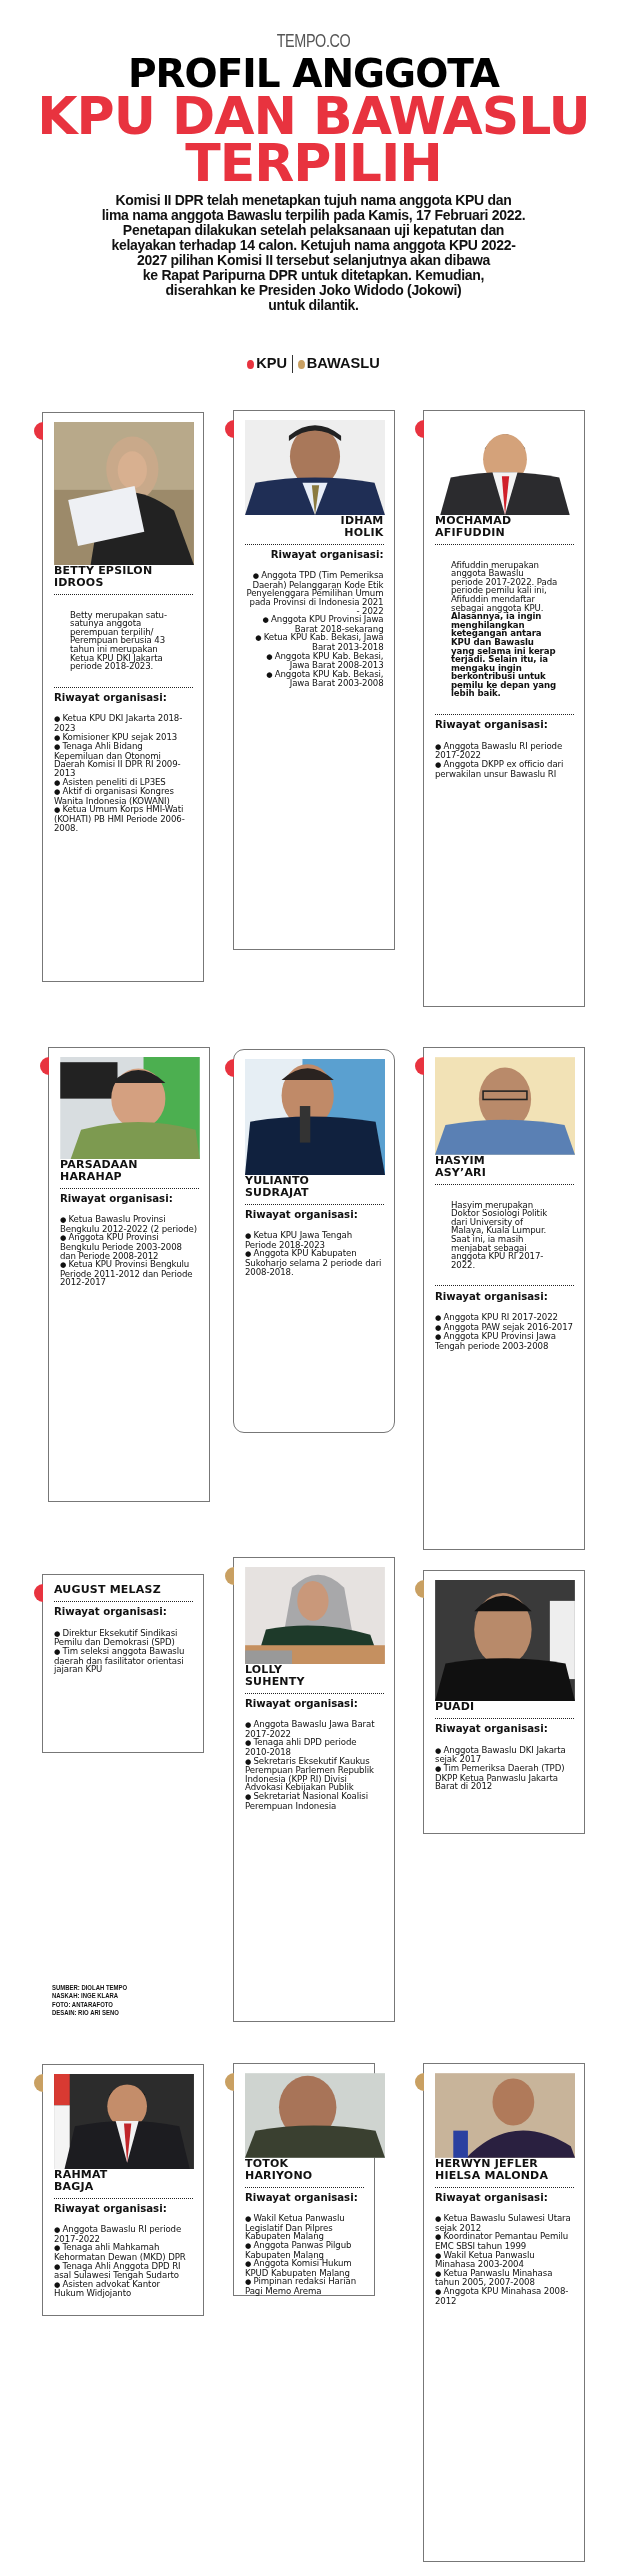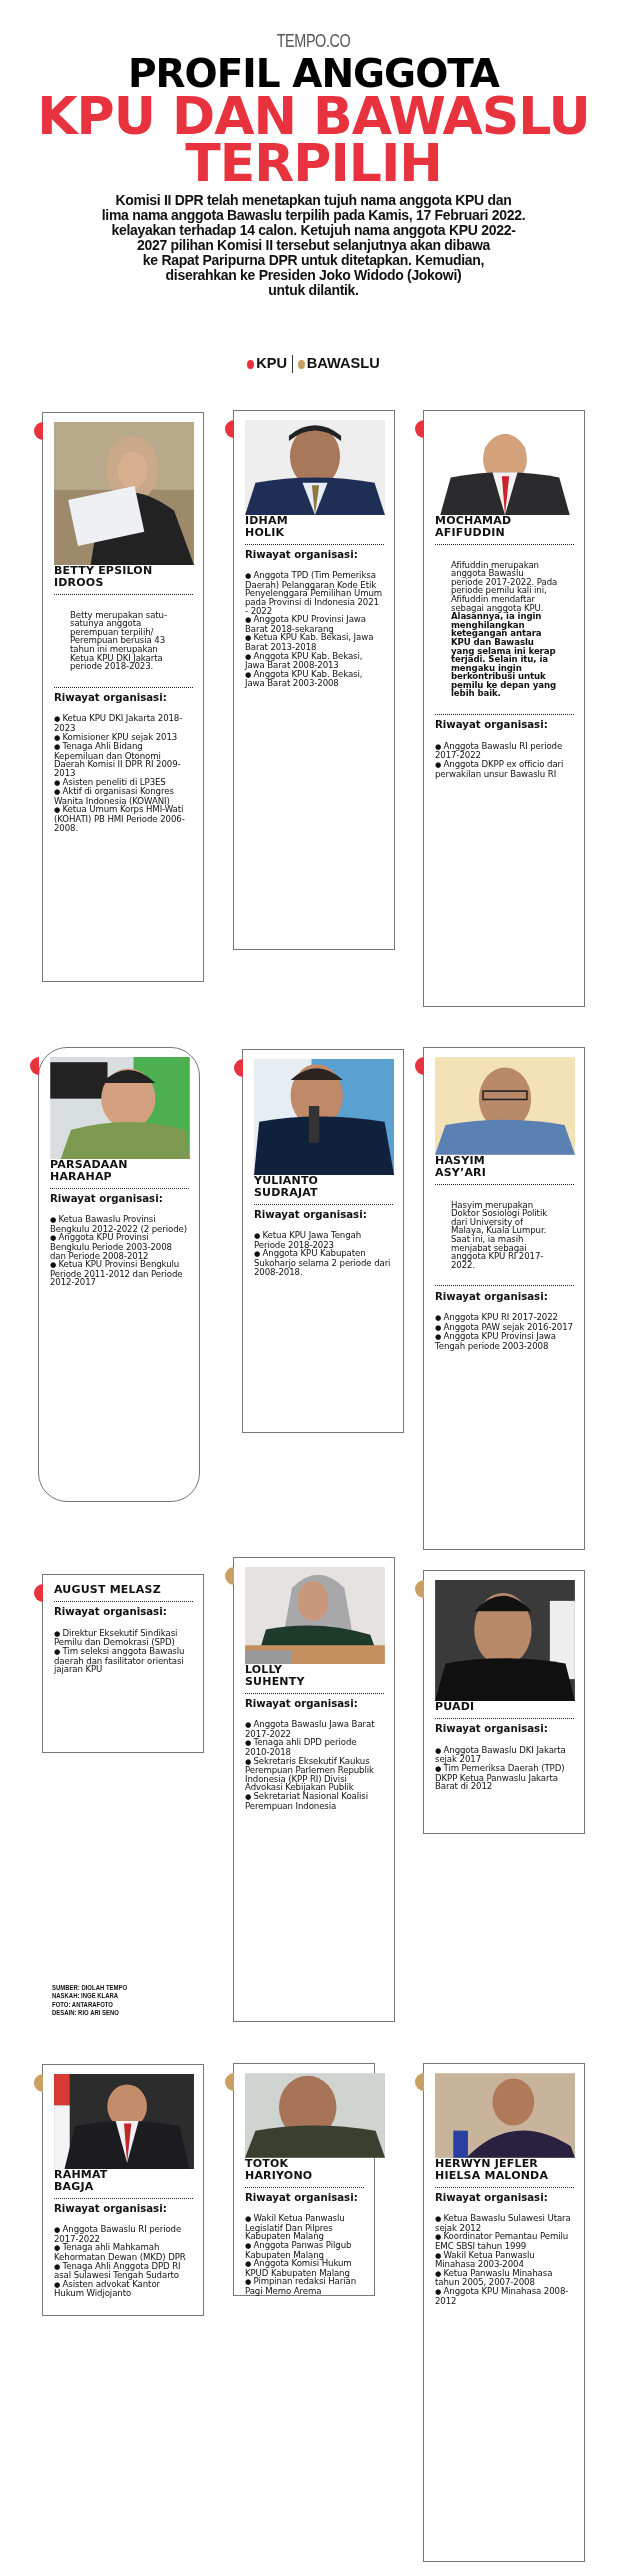--- a/index.html
+++ b/index.html
@@ -33,20 +33,21 @@
 <body>
 
 <div class="brand">TEMPO.CO</div>
 <div class="title t1">PROFIL ANGGOTA</div>
 <div class="title t2">KPU DAN BAWASLU</div>
 <div class="title t3">TERPILIH</div>
 
 <div class="intro">
   <span>Komisi II DPR telah menetapkan tujuh nama anggota KPU dan</span>
   <span>lima nama anggota Bawaslu terpilih pada Kamis, 17 Februari 2022.</span>
+  <span>Penetapan dilakukan setelah pelaksanaan uji kepatutan dan</span>
   <span>kelayakan terhadap 14 calon. Ketujuh nama anggota KPU 2022-</span>
   <span>2027 pilihan Komisi II tersebut selanjutnya akan dibawa</span>
   <span>ke Rapat Paripurna DPR untuk ditetapkan. Kemudian,</span>
   <span>diserahkan ke Presiden Joko Widodo (Jokowi)</span>
   <span>untuk dilantik.</span>
 </div>
 
 <div class="legend">
   <span class="dot" style="background:#e8333f"></span><span>KPU</span><span class="sep"></span><span class="dot" style="background:#c9a062"></span><span>BAWASLU</span>
 </div>
@@ -72,21 +73,21 @@
   <ul class="list">
     <li>Ketua KPU DKI Jakarta 2018-2023</li>
     <li>Komisioner KPU sejak 2013</li>
     <li>Tenaga Ahli Bidang Kepemiluan dan Otonomi Daerah Komisi II DPR RI 2009-2013</li>
     <li>Asisten peneliti di LP3ES</li>
     <li>Aktif di organisasi Kongres Wanita Indonesia (KOWANI)</li>
     <li>Ketua Umum Korps HMI-Wati (KOHATI) PB HMI Periode 2006-2008.</li>
   </ul>
 </div>
 
-<div class="card" style="left:233px; top:410px; width:162px; height:540px;">
+<div class="card" style="left:233px; top:410px; width:162px; height:540px;text-align:right;">
   <div class="tab kpu"></div>
   <svg class="ph" width="140" height="95" viewBox="0 0 268 182">
       <rect width="268" height="182" fill="#eeeeee"></rect>
       <ellipse cx="134" cy="70" rx="48" ry="58" fill="#a9785a"></ellipse>
       <path d="M84 40 Q134 0 184 40 L184 30 Q134 -10 84 30 Z" fill="#222"></path>
       <path d="M0 182 L20 120 Q134 100 248 120 L268 182 Z" fill="#1f2e55"></path>
       <path d="M110 120 L134 182 L158 120 Z" fill="#e8eef8"></path>
       <path d="M128 125 L134 182 L142 125 Z" fill="#8a7a40"></path>
     </svg>
   <div class="name">
@@ -121,21 +122,21 @@
   <div class="dots"></div>
   <p class="desc"><span>Afifuddin merupakan anggota Bawaslu periode 2017-2022. Pada periode pemilu kali ini, Afifuddin mendaftar sebagai anggota KPU.</span> <b>Alasannya, ia ingin menghilangkan ketegangan antara KPU dan Bawaslu yang selama ini kerap terjadi. Selain itu, ia mengaku ingin berkontribusi untuk pemilu ke depan yang lebih baik.</b></p>
   <div class="dots"></div>
   <div class="rh">Riwayat organisasi:</div>
   <ul class="list">
     <li>Anggota Bawaslu RI periode 2017-2022</li>
     <li>Anggota DKPP ex officio dari perwakilan unsur Bawaslu RI</li>
   </ul>
 </div>
 
-<div class="card" style="left:38px; top:1047px; width:162px; height:455px;border-radius:29px;">
+<div class="card" style="left:48px; top:1047px; width:162px; height:455px;">
   <div class="tab kpu"></div>
   <svg class="ph" width="140" height="102" viewBox="0 0 268 196">
       <rect width="268" height="196" fill="#d8dde0"></rect>
       <rect x="160" y="0" width="108" height="196" fill="#4caf50"></rect>
       <rect x="0" y="10" width="110" height="70" fill="#222"></rect>
       <ellipse cx="150" cy="80" rx="52" ry="58" fill="#d4a080"></ellipse>
       <path d="M98 50 Q150 0 202 50 Z" fill="#222"></path>
       <path d="M20 196 L40 140 Q150 110 260 140 L268 196 Z" fill="#7d9a50"></path>
     </svg>
   <div class="name">
@@ -144,21 +145,21 @@
     </div>
   <div class="dots"></div>
   <div class="rh">Riwayat organisasi:</div>
   <ul class="list">
     <li>Ketua Bawaslu Provinsi Bengkulu 2012-2022 (2 periode)</li>
     <li>Anggota KPU Provinsi Bengkulu Periode 2003-2008 dan Periode 2008-2012</li>
     <li>Ketua KPU Provinsi Bengkulu Periode 2011-2012 dan Periode 2012-2017</li>
   </ul>
 </div>
 
-<div class="card" style="left:242px; top:1049px; width:162px; height:384px;">
+<div class="card" style="left:233px; top:1049px; width:162px; height:384px;border-radius:11px;">
   <div class="tab kpu"></div>
   <svg class="ph" width="140" height="116" viewBox="0 0 268 222">
       <rect width="268" height="222" fill="#5aa0d0"></rect>
       <rect x="0" y="0" width="110" height="222" fill="#e6eef4"></rect>
       <ellipse cx="120" cy="70" rx="50" ry="60" fill="#c08a68"></ellipse>
       <path d="M70 40 Q120 -5 170 40 Z" fill="#2a2320"></path>
       <path d="M0 222 L10 120 Q120 100 250 120 L268 222 Z" fill="#10213e"></path>
       <rect x="105" y="90" width="20" height="70" fill="#333"></rect>
     </svg>
   <div class="name">

